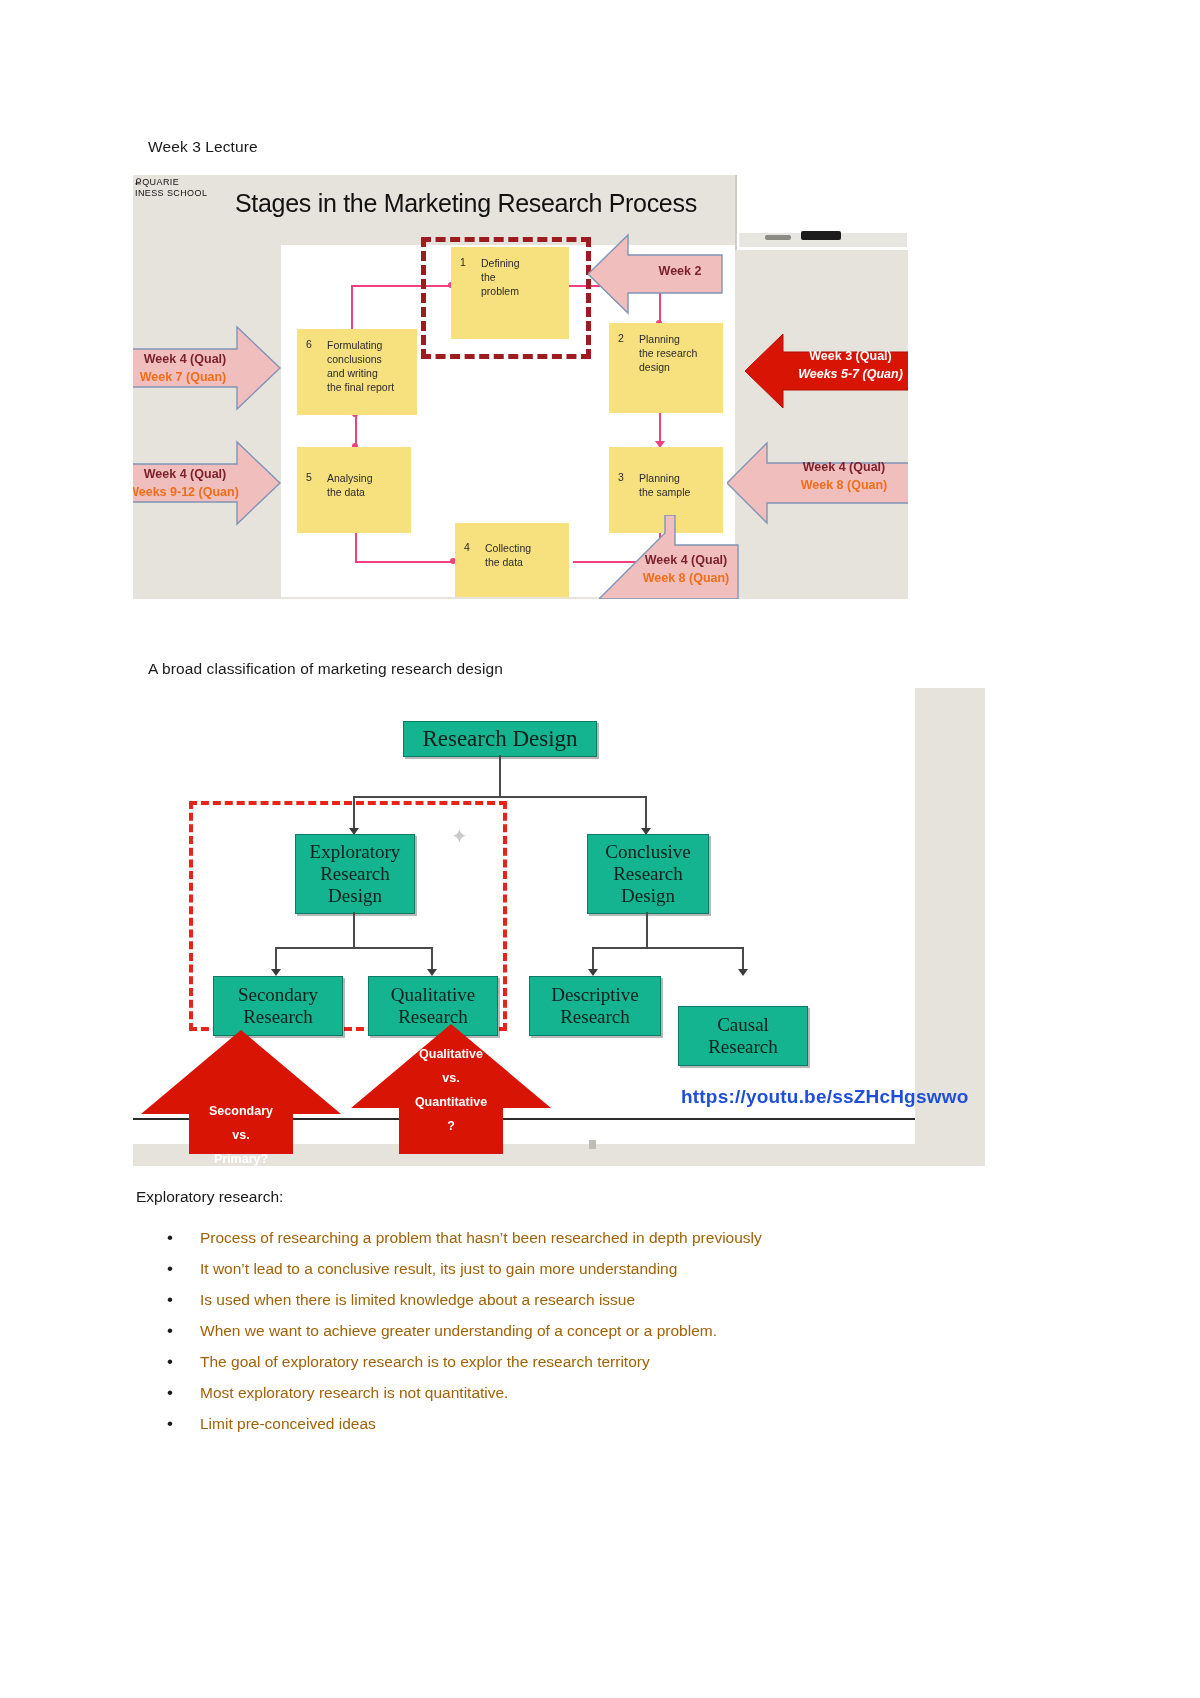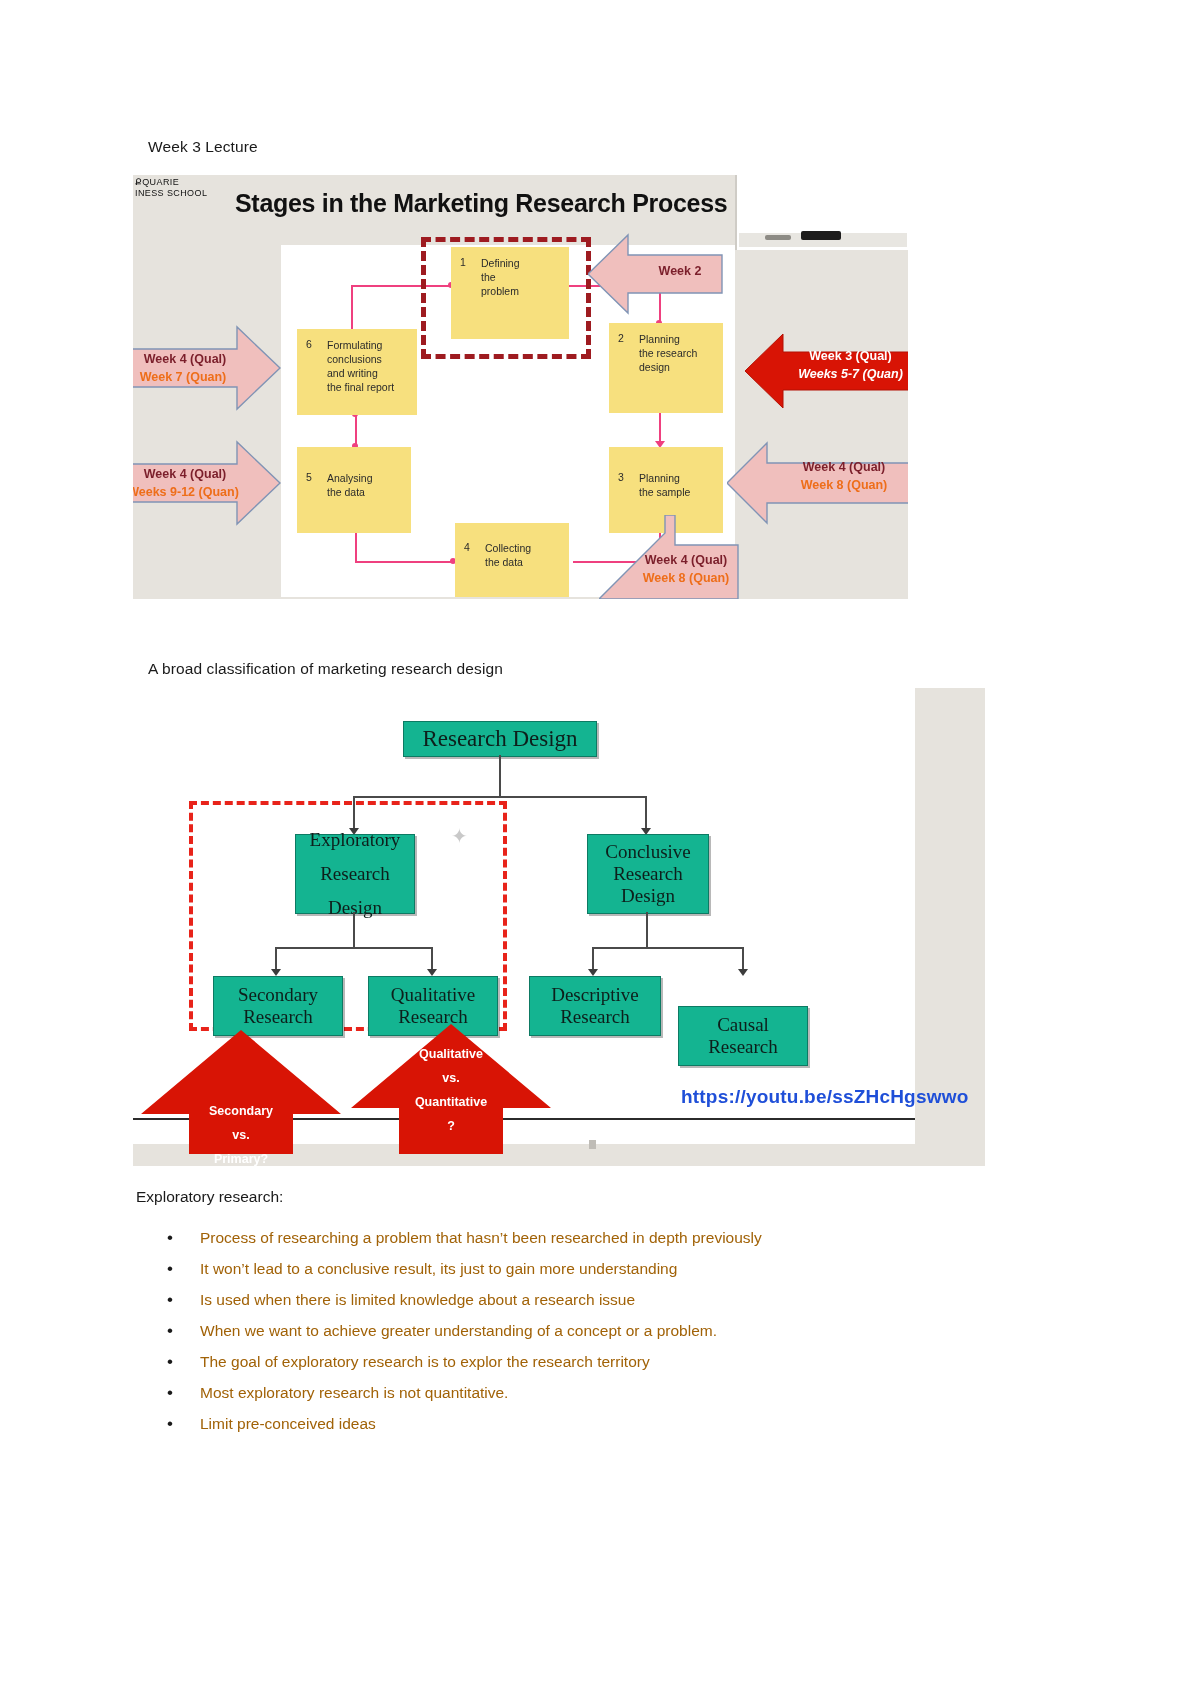--- a/index.html
+++ b/index.html
@@ -33,21 +33,21 @@
     position:absolute;left:148px;top:70px;width:454px;height:352px;background:#fff;
   }
   #slide1 .mq-logo{
     position:absolute;left:2px;top:-4px;
     font-size:9px;font-weight:normal;line-height:11px;color:#111;
     letter-spacing:.4px;
     margin-top:6px;
   }
   #slide1 .slide-title{
     position:absolute;left:102px;top:14px;
-    font-size:25px;font-weight:bold;color:#111;
+    font-size:25px;font-weight:normal;color:#111;
     white-space:nowrap;letter-spacing:-.3px;
   }
   
   #slide1 .cam{
     position:absolute;left:602px;top:0px;width:175px;height:75px;background:#fff;
   }
   #slide1 .cam .desk{
     position:absolute;left:4px;top:58px;width:168px;height:14px;background:#e8e6e1;
   }
   #slide1 .cam .obj1{
@@ -302,21 +302,21 @@
     <div class="tline" style="left:220px;top:108px;width:294px;height:1.6px;"></div>
     <div class="tline" style="left:220px;top:108px;width:1.6px;height:36px;"></div>
     <div class="tline" style="left:512px;top:108px;width:1.6px;height:36px;"></div>
     <div class="tarrow" style="left:216px;top:140px;"></div>
     <div class="tarrow" style="left:508px;top:140px;"></div>
 
     <div id="dash2"></div>
 
     <div class="plus-icon" style="left:318px;top:138px;">✦</div>
 
-    <div class="tbox" style="left:162px;top:146px;width:118px;height:78px;font-size:19px;flex-direction:column;gap:12px;">
+    <div class="tbox" style="left:162px;top:146px;width:118px;height:78px;font-size:19px;flex-direction:column;">
       <span>Exploratory</span>
       <span>Research</span>
       <span>Design</span>
     </div>
 
     <div class="tbox" style="left:454px;top:146px;width:120px;height:78px;font-size:19px;flex-direction:column;">
       <span>Conclusive</span>
       <span>Research</span>
       <span>Design</span>
     </div>

